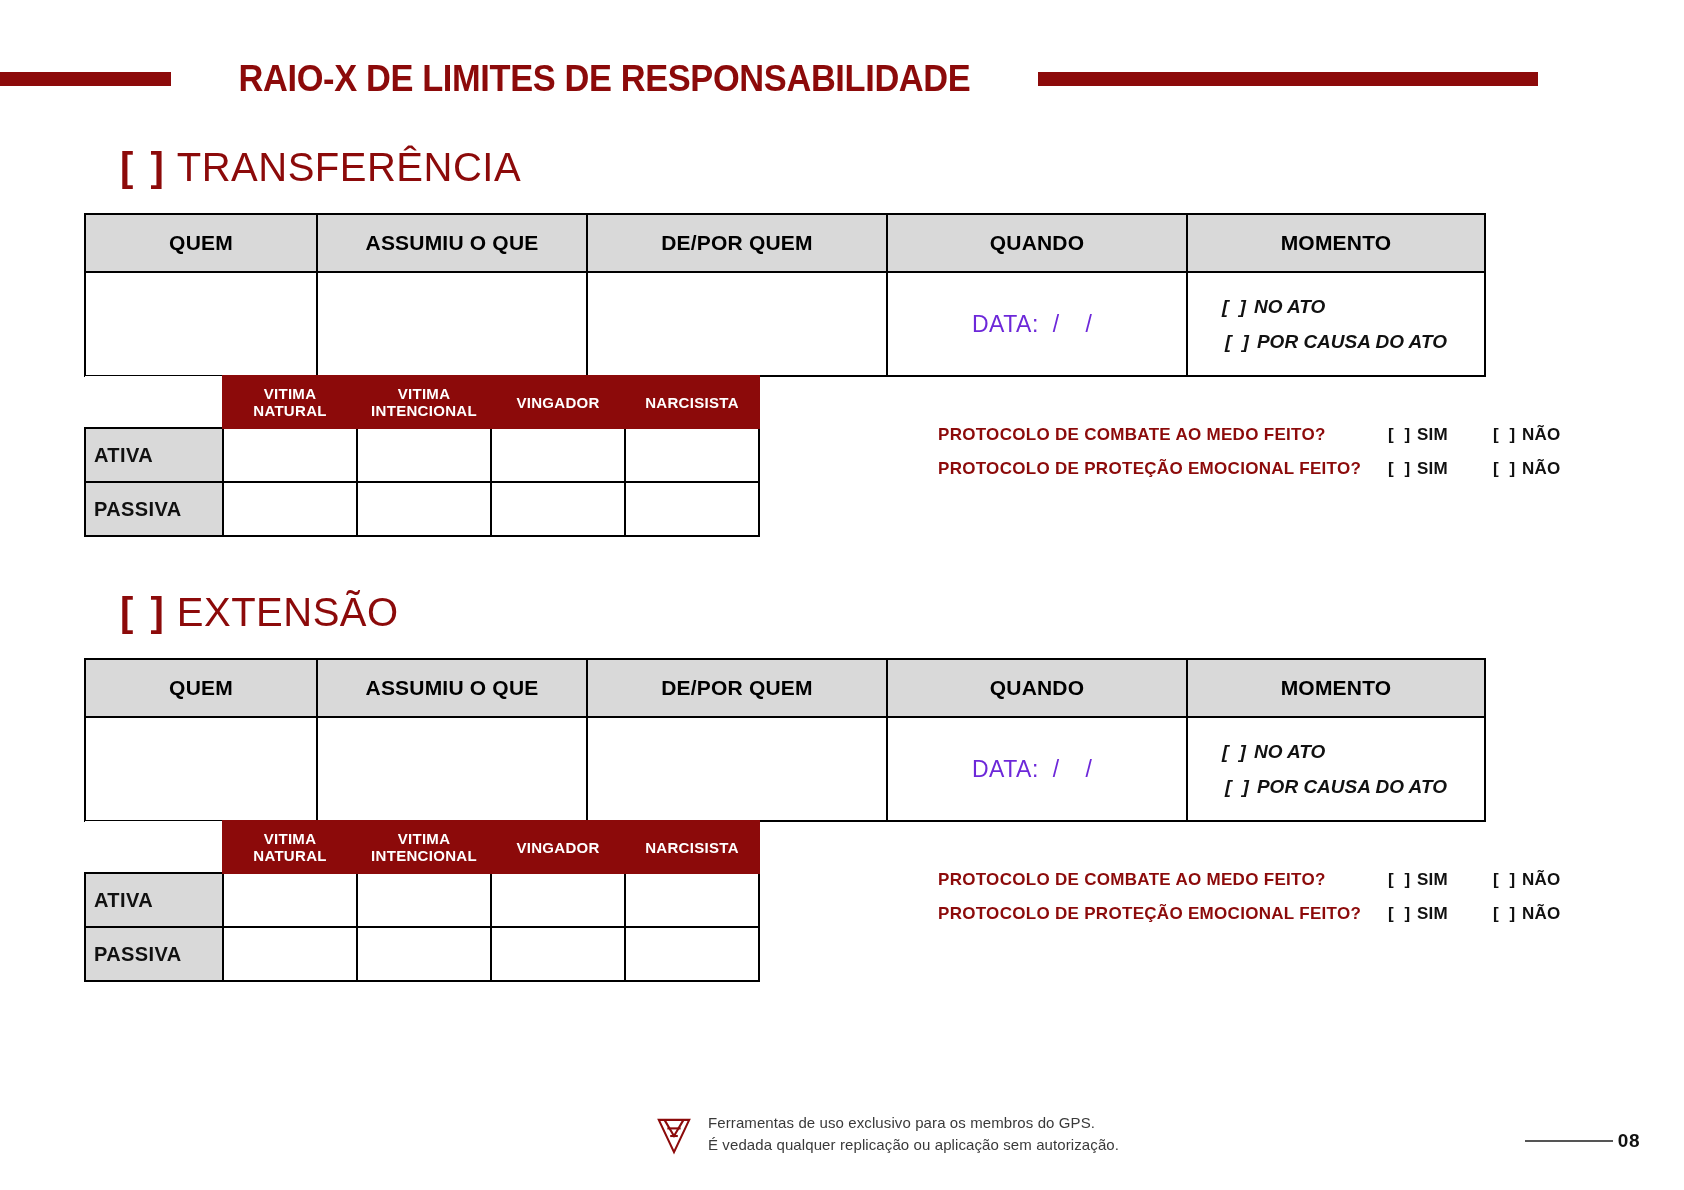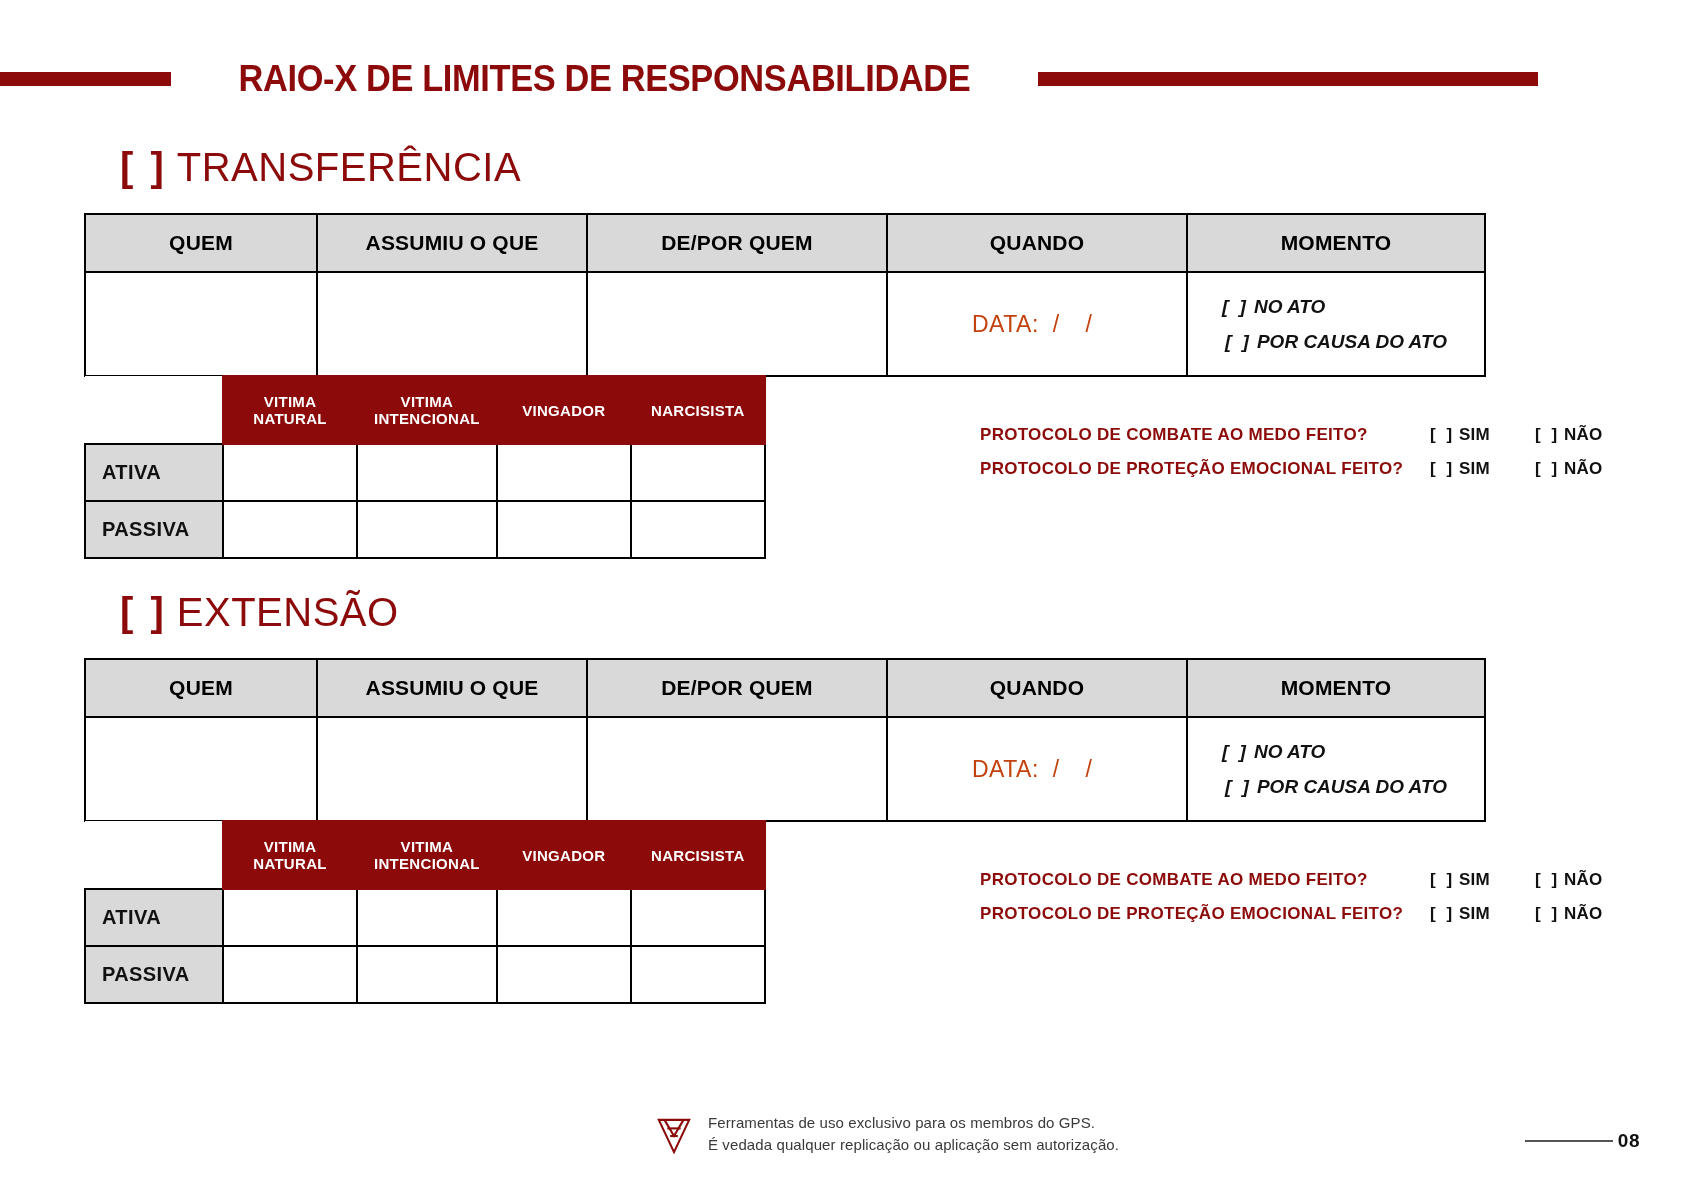--- a/index.html
+++ b/index.html
@@ -98,42 +98,42 @@
   .col-quem     { width: 232px; }
   .col-assumiu  { width: 270px; }
   .col-deporquem{ width: 300px; }
   .col-quando   { width: 300px; }
   .col-momento  { width: 298px; }
 
   .cell-data {
     text-align: center;
     font-size: 23px;
     letter-spacing: 0.5px;
-    color: #c2410c;
+    color: #6d28d9;
   }
   .cell-data .slashes { letter-spacing: 10px; margin-left: 14px; }
   .cell-momento {
     padding-left: 34px !important;
     font-size: 19px;
     font-weight: bold;
     line-height: 35px;
     color: #111;
   }
   .cell-momento .opt { white-space: nowrap; display: block; font-style: italic; }
   .cell-momento .opt .box { letter-spacing: 3px; margin-right: 5px; }
   .cell-momento .opt.indent { padding-left: 3px; }
 
   
   .matrix-table {
     position: absolute;
     left: 84px;
     border-collapse: collapse;
     table-layout: fixed;
   }
-  .matrix-table td, .matrix-table th { padding: 16px; }
+  .matrix-table td, .matrix-table th { padding: 8px; }
   .mx-corner {
     width: 138px;
     height: 47px;
     border: none;
     background: #ffffff;
   }
   .mx-head {
     width: 134px;
     height: 47px;
     background: #8C0A0A;
@@ -161,21 +161,21 @@
   .mx-cell {
     width: 134px;
     height: 54px;
     background: #ffffff;
     border: 2.5px solid #000;
   }
 
   
   .protocols {
     position: absolute;
-    left: 980px;
+    left: 938px;
     width: 680px;
     font-size: 0;
   }
   .proto-row {
     display: flex;
     align-items: baseline;
     height: 34px;
     white-space: nowrap;
   }
   .proto-q {

